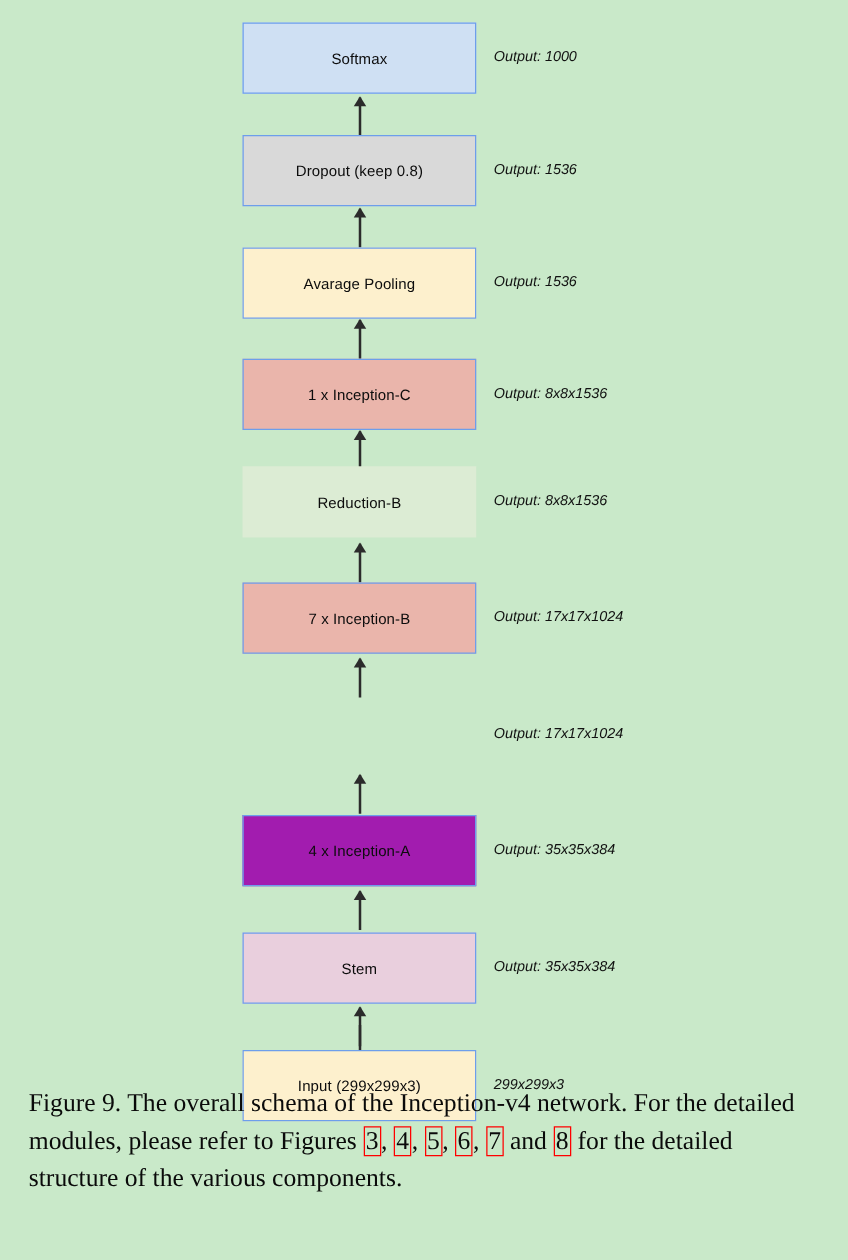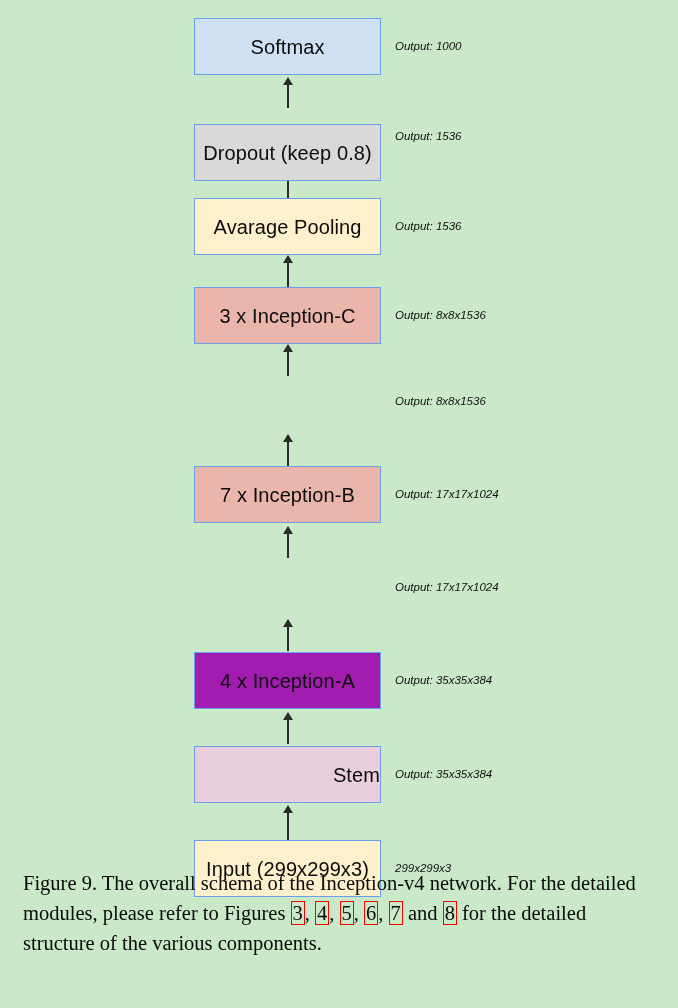--- a/index.html
+++ b/index.html
@@ -37,21 +37,21 @@
   .node {
     position: absolute;
     left: 194px;
     width: 187px;
     height: 57px;
     box-sizing: border-box;
     border: 1px solid #6d9eeb;
     display: flex;
     align-items: center;
     justify-content: center;
-    font-size: 20px;
+    font-size: 12px;
     color: #0c0c0c;
     letter-spacing: 0.1px;
     line-height: 1;
   }
 
   .node.noborder {
     border: 1px solid transparent;
   }
 
   .node-label {
@@ -140,43 +140,46 @@
         <span class="arrowhead"></span>
       </div>
       <div class="edge" style="top: 806px; height: 31px;">
         <span class="arrowhead"></span>
       </div>
       <div class="edge" style="top: 820px; height: 22px;"></div>
       <div class="node" style="top: 18px; background: rgb(207, 224, 243); border-color: rgb(109, 158, 235);">
         <span class="node-label">Softmax</span>
       </div>
       <div class="side-note" style="top: 41px;">Output: 1000</div>
-      <div class="node" style="top: 108px; background: rgb(217, 217, 217); border-color: rgb(109, 158, 235); margin-top: 16px;">
+      <div class="node" style="top: 108px; background: rgb(217, 217, 217); border-color: rgb(109, 158, 235);">
         <span class="node-label">Dropout (keep 0.8)</span>
       </div>
       <div class="side-note" style="top: 131px;">Output: 1536</div>
       <div class="node" style="top: 198px; background: rgb(253, 240, 205); border-color: rgb(109, 158, 235);">
         <span class="node-label">Avarage Pooling</span>
       </div>
       <div class="side-note" style="top: 221px;">Output: 1536</div>
       <div class="node" style="top: 287px; background: rgb(234, 181, 171); border-color: rgb(109, 158, 235);">
-        <span class="node-label">3 x Inception-C</span>
+        <span class="node-label">1 x Inception-C</span>
       </div>
       <div class="side-note" style="top: 310px;">Output: 8x8x1536</div>
+      <div class="node noborder" style="top: 373px; background: rgb(220, 236, 212);">
+        <span class="node-label">Reduction-B</span>
+      </div>
       <div class="side-note" style="top: 396px;">Output: 8x8x1536</div>
       <div class="node" style="top: 466px; background: rgb(234, 181, 171); border-color: rgb(109, 158, 235);">
         <span class="node-label">7 x Inception-B</span>
       </div>
       <div class="side-note" style="top: 489px;">Output: 17x17x1024</div>
       <div class="side-note" style="top: 582px;">Output: 17x17x1024</div>
       <div class="node" style="top: 652px; background: #a21caf; border-color: rgb(109, 158, 235);">
         <span class="node-label">4 x Inception-A</span>
       </div>
       <div class="side-note" style="top: 675px;">Output: 35x35x384</div>
-      <div class="node" style="top: 746px; background: rgb(233, 207, 221); border-color: rgb(109, 158, 235); justify-content: flex-end;">
+      <div class="node" style="top: 746px; background: rgb(233, 207, 221); border-color: rgb(109, 158, 235);">
         <span class="node-label">Stem</span>
       </div>
       <div class="side-note" style="top: 769px;">Output: 35x35x384</div>
       <div class="node" style="top: 840px; background: rgb(253, 240, 205); border-color: rgb(109, 158, 235);">
         <span class="node-label">Input (299x299x3)</span>
       </div>
       <div class="side-note" style="top: 863px;">299x299x3</div>
     </div>
 
   <div id="caption">

